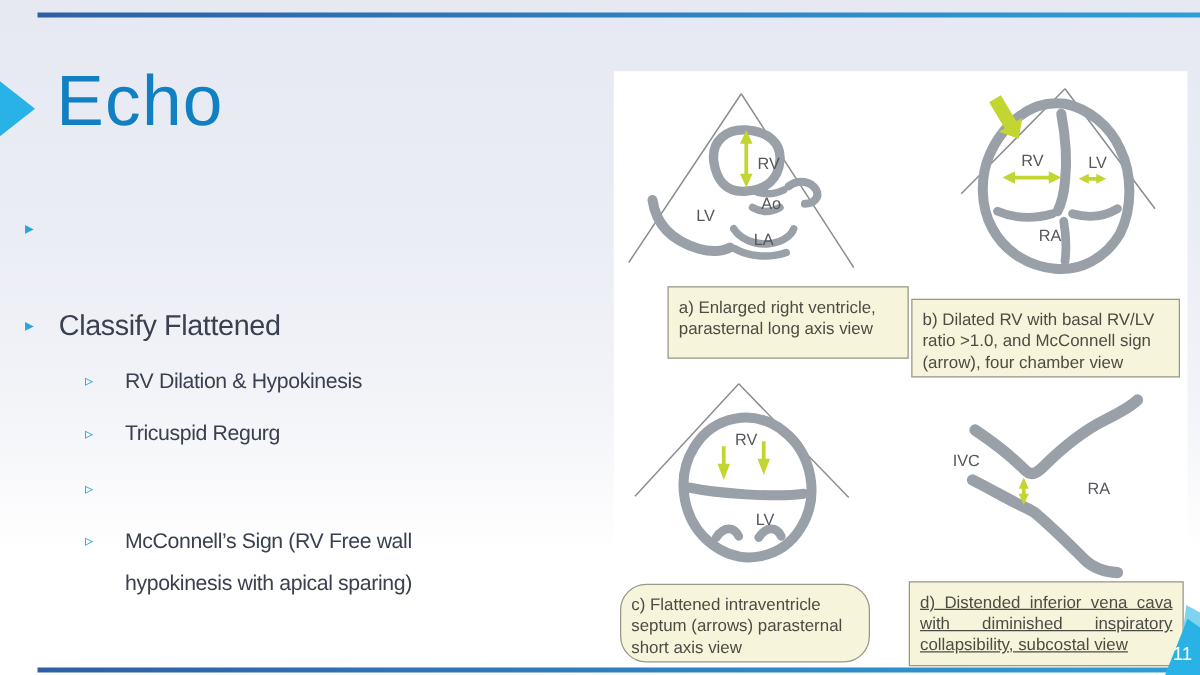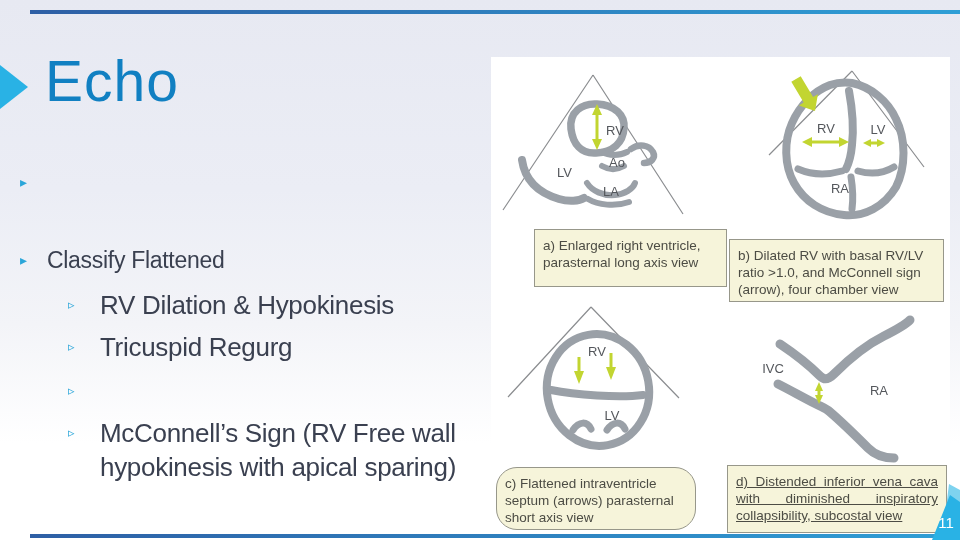--- a/index.html
+++ b/index.html
@@ -17,21 +17,21 @@
     border-left:28px solid #29b2e5;}
   .page-title{position:absolute; left:45px; top:50px; margin:0;
     font-size:57px; line-height:62px; font-weight:400; letter-spacing:1px; color:#1180c2;}
   .bullet{position:absolute; display:flex; color:#3a4050;}
   .bullet .marker{flex:0 0 auto; color:#2ba6d9;}
   .b-l1{left:20px; width:462px;}
   .b-l1 .marker{width:27px; font-size:14px; line-height:32px;}
   .b-l1 .btext{font-size:23px; line-height:32px; letter-spacing:-0.3px;}
   .b-l2{left:68px; width:410px;}
   .b-l2 .marker{width:32px; font-size:13px; line-height:33px;}
-  .b-l2 .btext{font-size:26px; line-height:34px; letter-spacing:-0.3px;}
+  .b-l2 .btext{font-size:17px; line-height:34px; letter-spacing:-0.3px;}
   .figure-panel{position:absolute; left:491px; top:57px; width:459px; height:478px; background:#ffffff;}
   .diag{position:absolute;}
   .diag text{font-size:13px; fill:#54575c; font-family:"Liberation Sans",sans-serif;}
   .caption{position:absolute; box-sizing:border-box; background:#f6f4da; border:1px solid #97978a;
     color:#4c4c44; font-size:13.5px; line-height:17px; padding:7px 8px;}
   .cap-a{left:7px;   top:172px; width:193px; height:58px;margin-left:36px;}
   .cap-b{left:238px; top:170px; width:215px; height:63px;margin-top:12px;}
   .cap-c{left:5px;   top:410px; width:200px; height:63px;border-radius:21px;}
   .cap-d{left:236px; top:408px; width:220px; height:68px; text-align:justify;text-decoration:underline;}
   .page-flag{position:absolute; left:925px; top:478px; width:35px; height:62px;}

